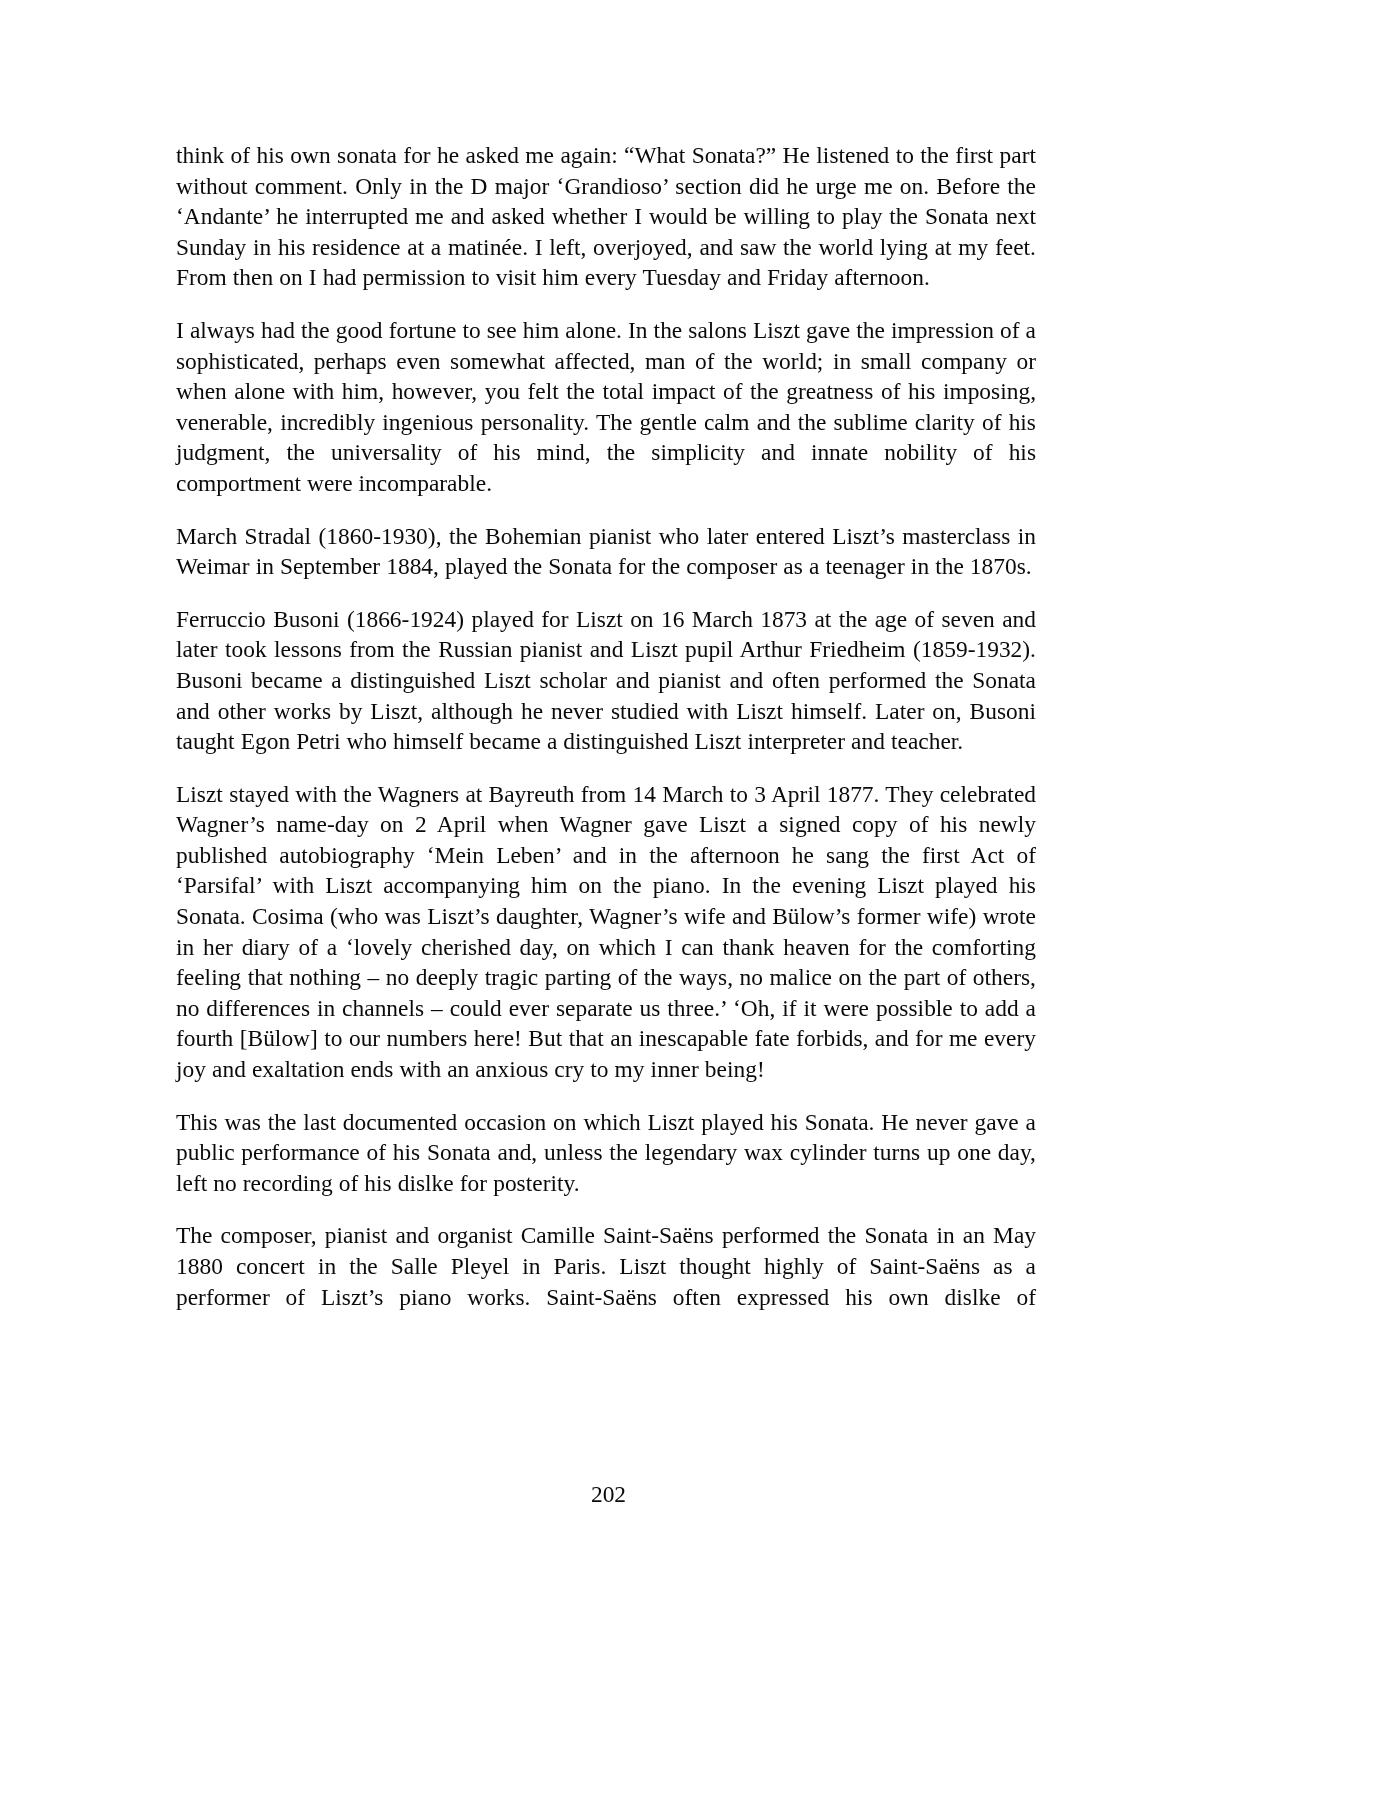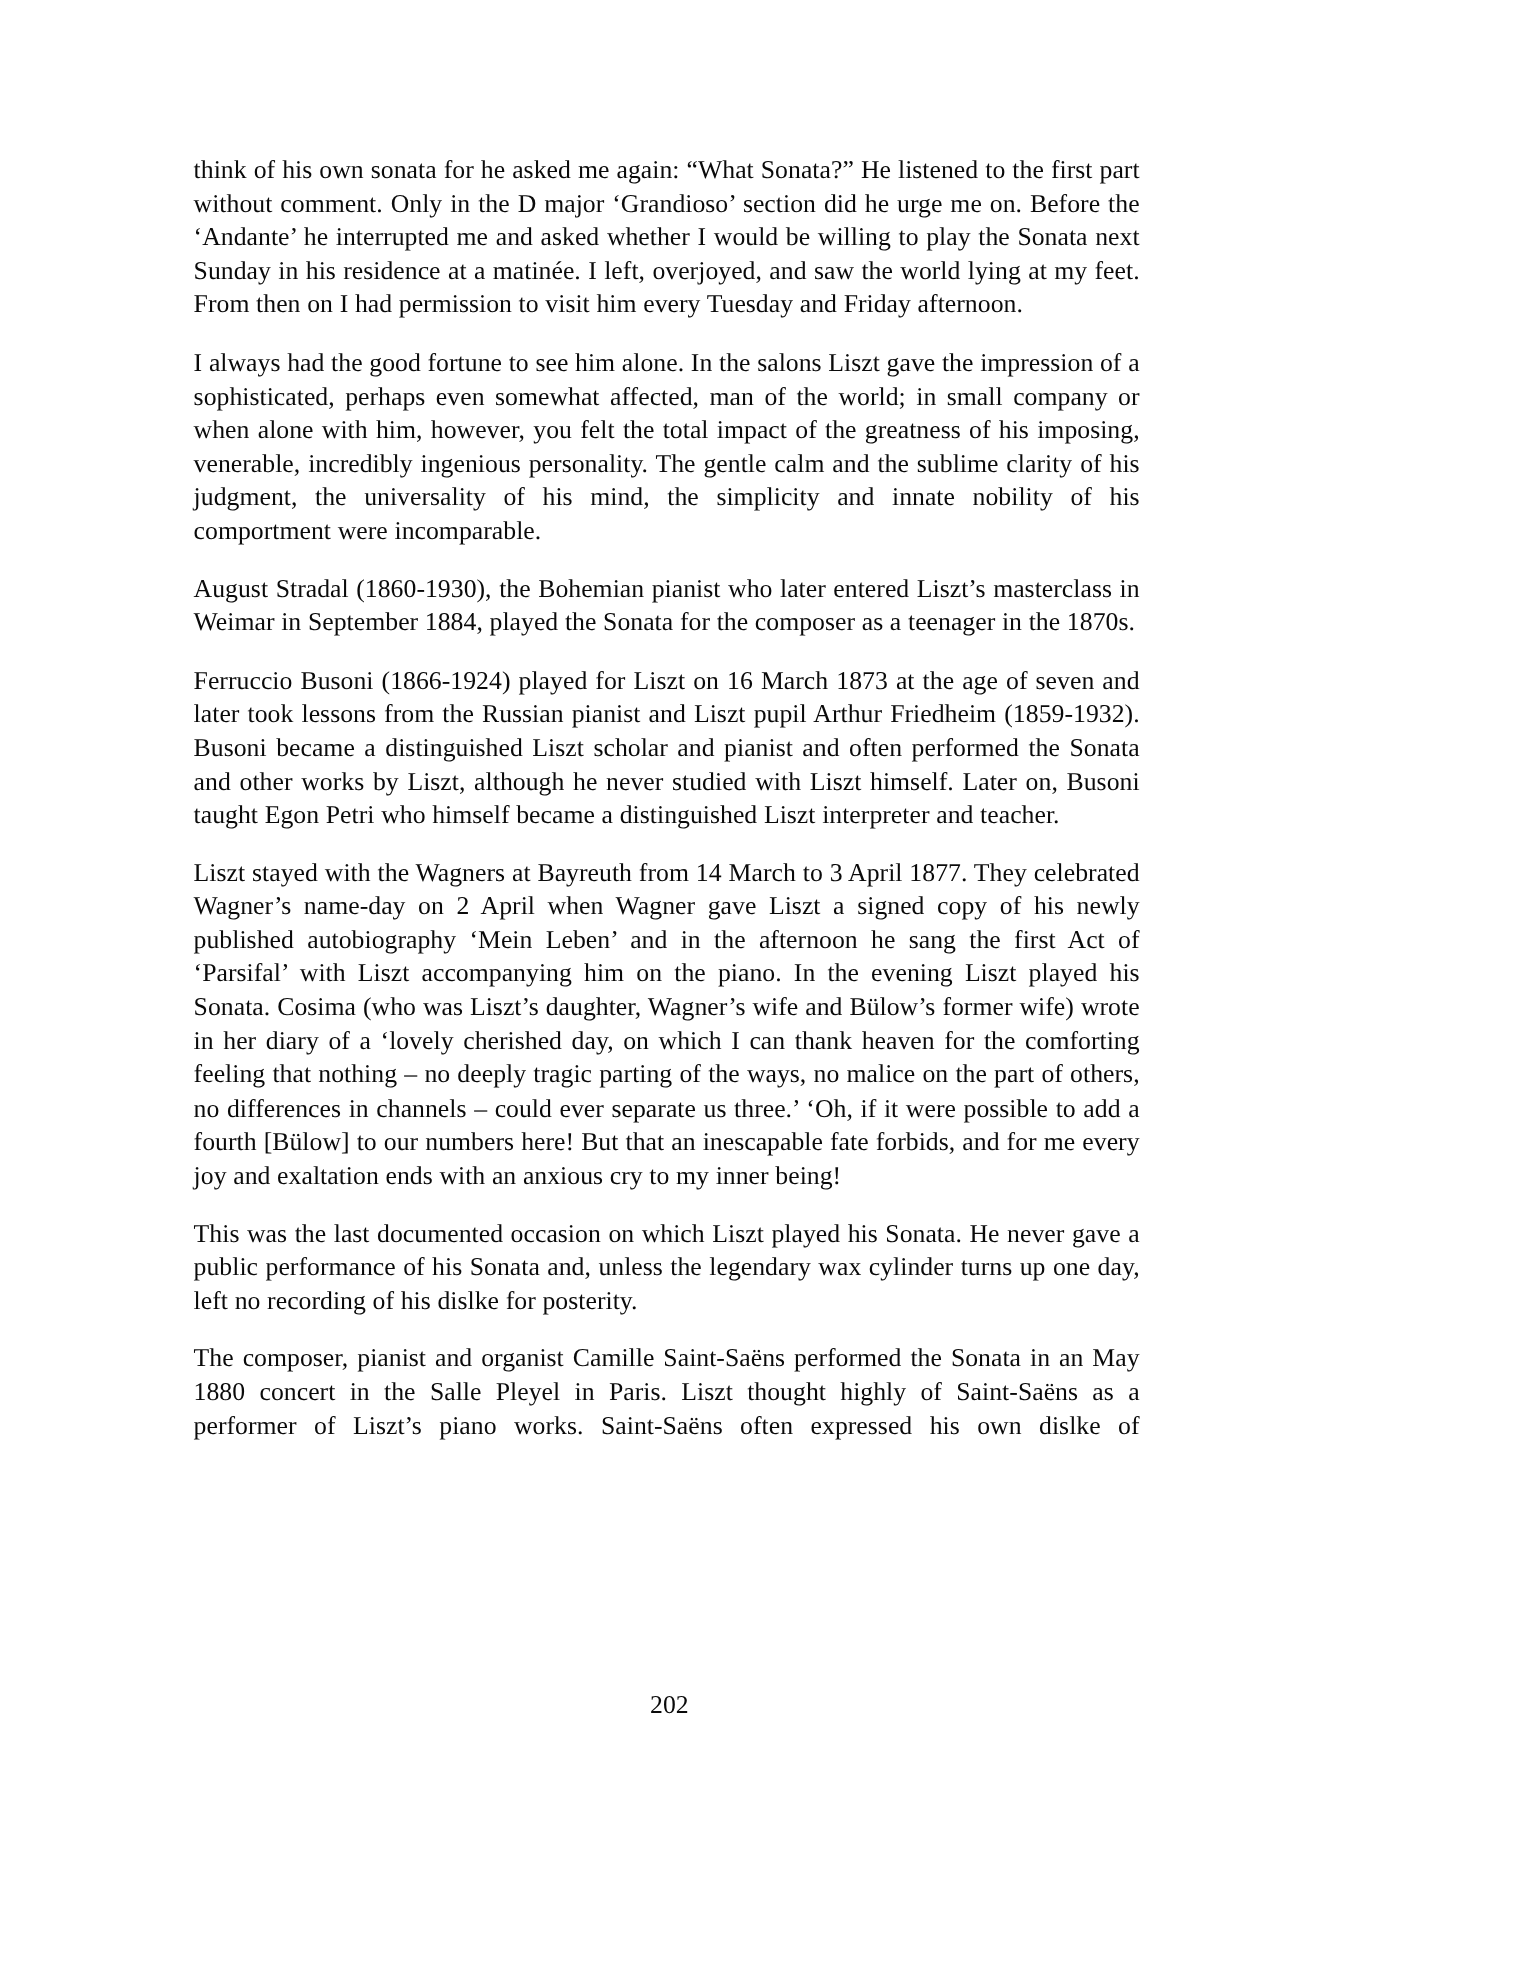--- a/index.html
+++ b/index.html
@@ -38,21 +38,21 @@
     -webkit-font-smoothing: antialiased;
   }
   p.para:last-of-type {
     margin-bottom: 0;
   }
   
   .page-number {
     position: absolute;
     left: 0;
     right: 0;
-    top: 1536px;
+    top: 1480px;
     text-align: center;
     font-size: 23.4px;
     line-height: 28px;
     font-family: "Liberation Serif", "DejaVu Serif", serif;
     color: #0a0a0a;
   }
   
   .stretch-last {
     display: block;
     text-align: justify;
@@ -68,21 +68,21 @@
 
 <div class="page">
 
   <div class="text-column">
 
     <p class="para">think of his own sonata for he asked me again:  “What Sonata?”  He listened to the first part without comment.   Only in the D major ‘Grandioso’ section did he urge me on.  Before the ‘Andante’ he interrupted me and asked whether I would be willing to play the Sonata next Sunday in his residence at a matinée.  I left, overjoyed, and saw the world lying at my feet.  From then on I had permission to visit him every Tuesday and Friday afternoon.</p>
 
     <p class="para">I always had the good fortune to see him alone.  In the salons Liszt gave the impression of a sophisticated, perhaps even somewhat affected, man of the world; in small company or when alone with him, however, you felt the total impact of the greatness of his imposing, venerable, incredibly ingenious personality.  The gentle calm and the sublime clarity of his judgment, the universality of his mind, the simplicity and innate nobility of his comportment were incomparable.</p>
 
 
-    <p class="para">August Stradal (1860-1930), the Bohemian pianist who later entered Liszt’s masterclass in Weimar in September 1884, played the Sonata for the composer as a teenager in the 1870s.</p>
+    <p class="para">March Stradal (1860-1930), the Bohemian pianist who later entered Liszt’s masterclass in Weimar in September 1884, played the Sonata for the composer as a teenager in the 1870s.</p>
 
     <p class="para">Ferruccio Busoni (1866-1924) played for Liszt on 16 March 1873 at the age of seven and later took lessons from the Russian pianist and Liszt pupil Arthur Friedheim (1859-1932).  Busoni became a distinguished Liszt scholar and pianist and often performed the Sonata and other works by Liszt, although he never studied with Liszt himself.  Later on, Busoni taught Egon Petri who himself became a distinguished Liszt interpreter and teacher.</p>
 
     <p class="para">Liszt stayed with the Wagners at Bayreuth from 14 March to 3 April 1877.   They celebrated Wagner’s name-day on 2 April when Wagner gave Liszt a signed copy of his newly published autobiography ‘Mein Leben’ and in the afternoon he sang the first Act of ‘Parsifal’ with Liszt accompanying him on the piano.  In the evening Liszt played his Sonata.  Cosima (who was Liszt’s daughter, Wagner’s wife and Bülow’s former wife) wrote in her diary of a ‘lovely cherished day, on which I can thank heaven for the comforting feeling that nothing – no deeply tragic parting of the ways, no malice on the part of others, no differences in channels – could ever separate us three.’  ‘Oh, if it were possible to add a fourth [Bülow] to our numbers here!  But that an inescapable fate forbids, and for me every joy and exaltation ends with an anxious cry to my inner being!</p>
 
     <p class="para">This was the last documented occasion on which Liszt played his Sonata.  He never gave a public performance of his Sonata and, unless the legendary wax cylinder turns up one day, left no recording of his dislke for posterity.</p>
 
     <p class="para">
         <span class="stretch-last">The composer, pianist and organist Camille Saint-Saëns performed the Sonata in an May 1880 concert in the Salle Pleyel in Paris.   Liszt thought highly of Saint-Saëns as a performer of Liszt’s piano works.   Saint-Saëns often expressed his own dislke of</span>
       </p>

